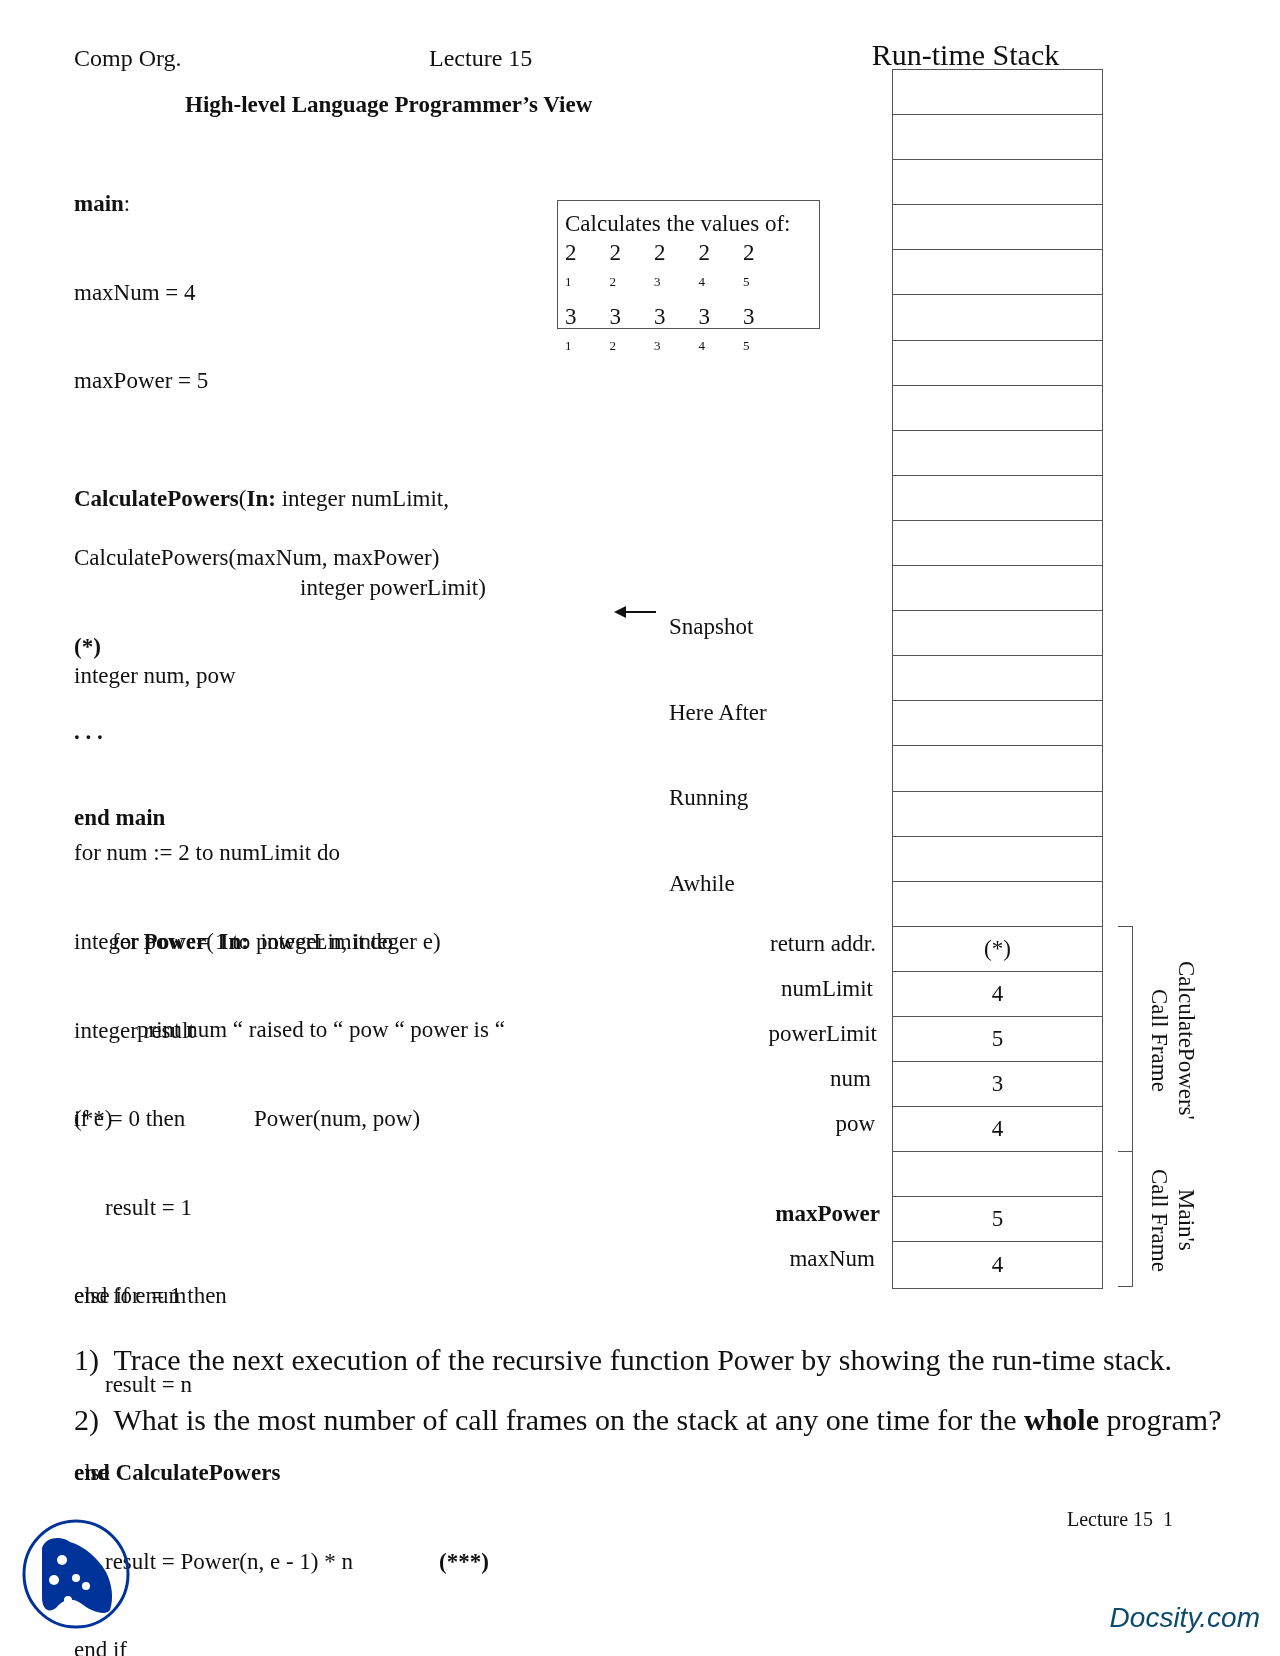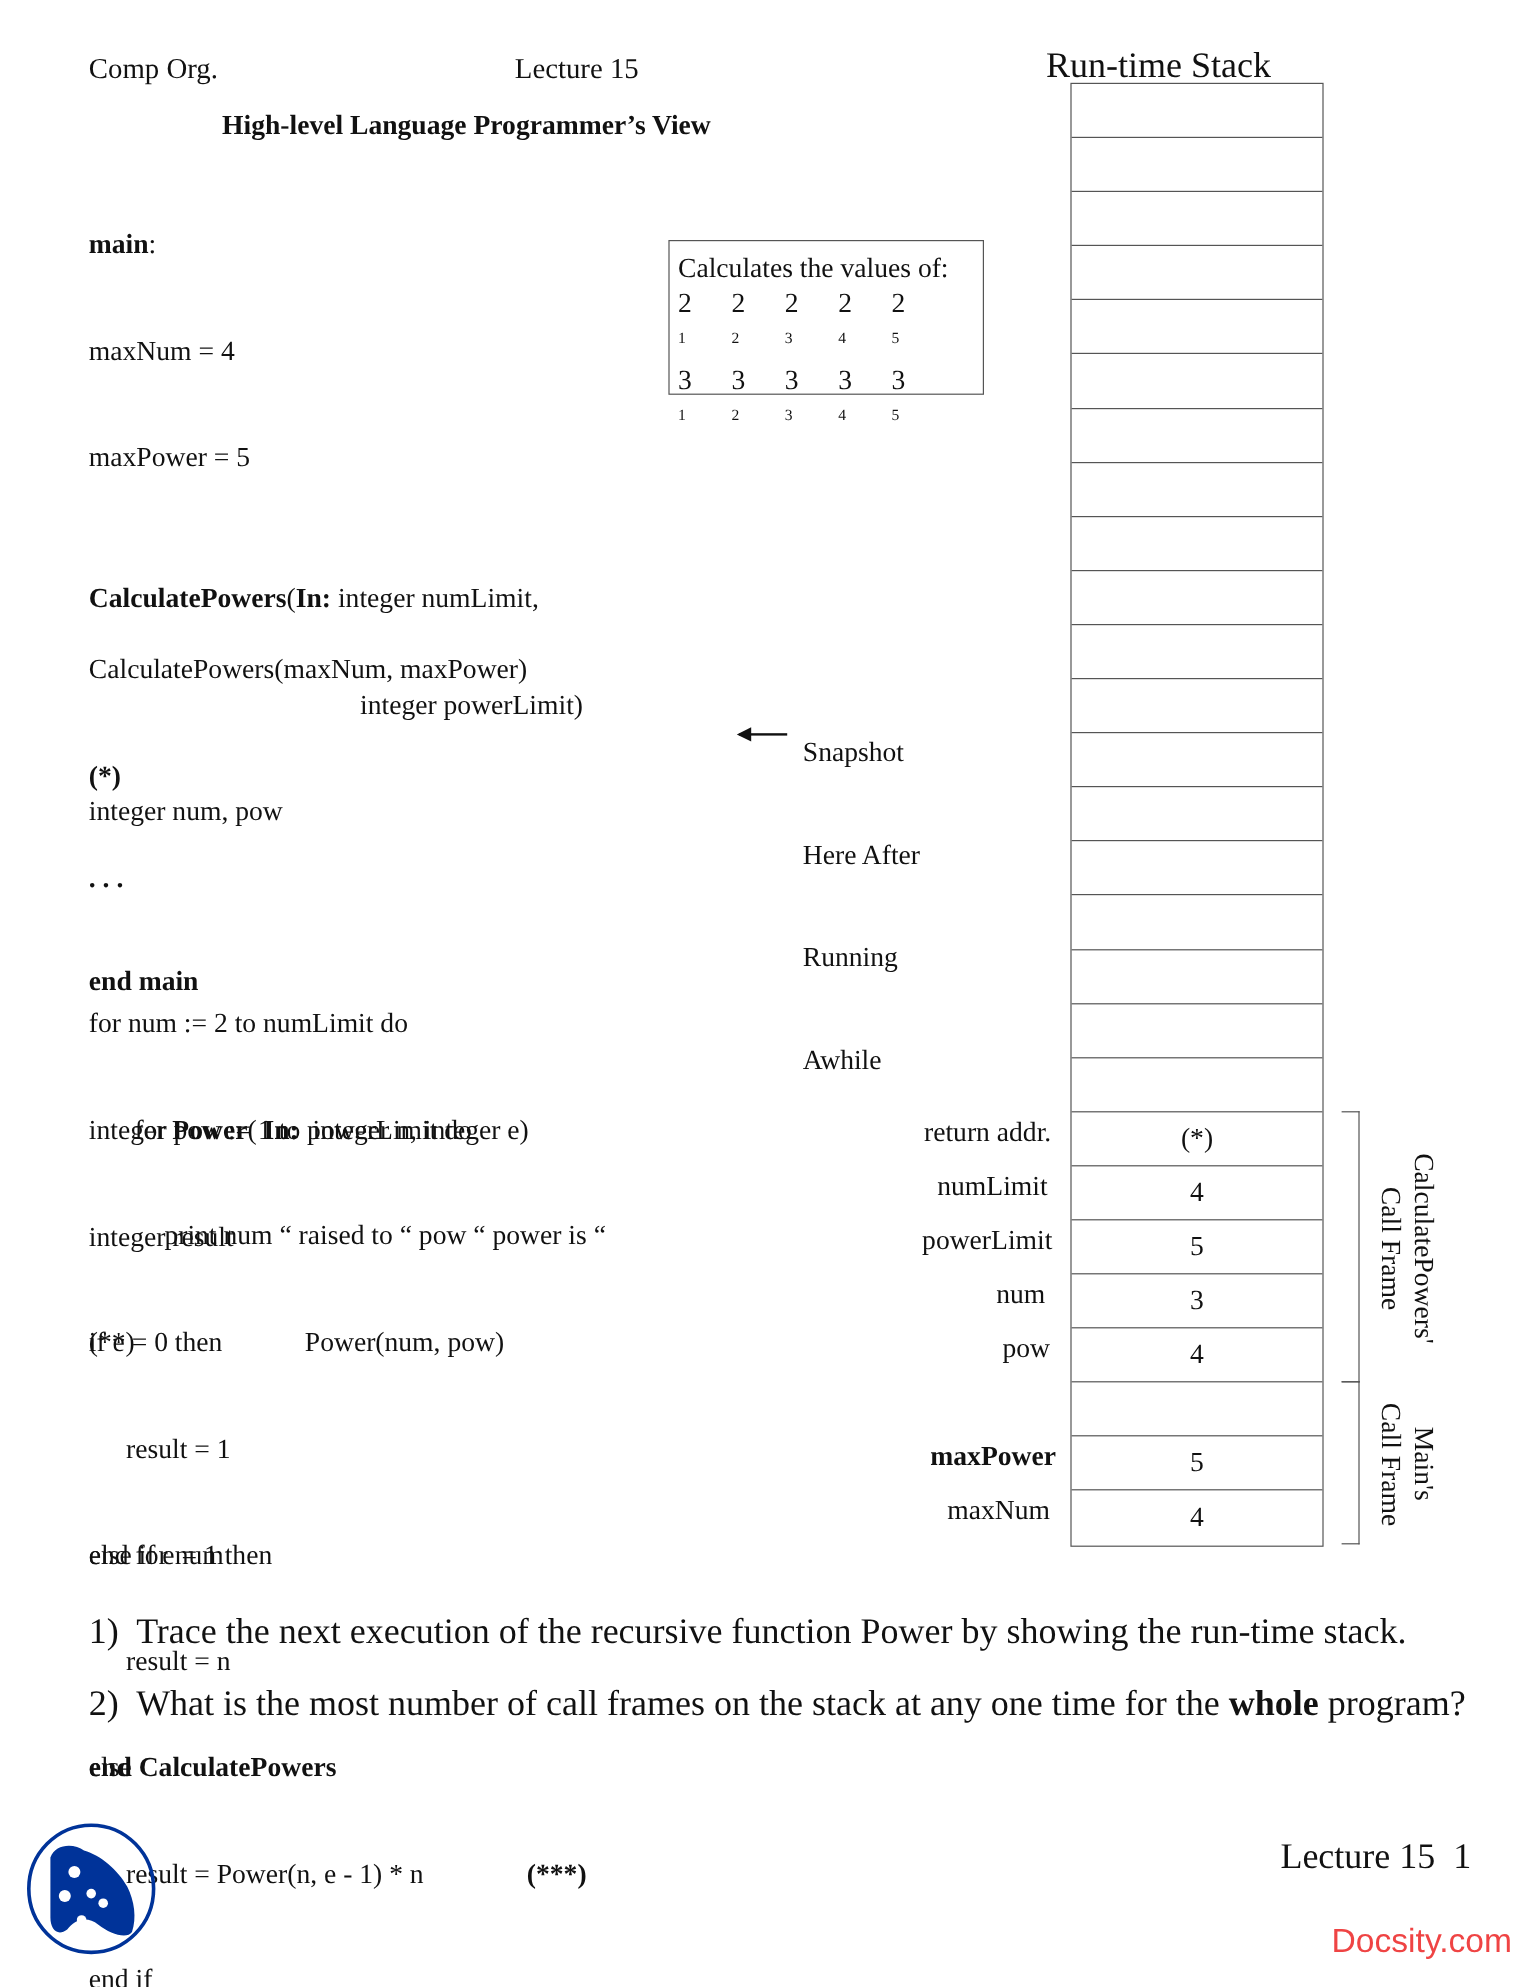--- a/index.html
+++ b/index.html
@@ -22,21 +22,21 @@
           display:flex; align-items:center; justify-content:center; font-size:23px; }
   .cell:last-child { border-bottom:none; }
   .slabel { position:absolute; right:405px; font-size:23px; text-align:right; }
   .bracket { position:absolute; border:1.5px solid #555; border-left:none; box-sizing:border-box; }
   .vlabel { position:absolute; writing-mode:vertical-rl; font-size:23px; text-align:center; line-height:27px; }
   .arrow { position:absolute; left:616px; top:611px; width:40px; height:2px; background:#111; }
   .arrow::before { content:""; position:absolute; left:-2px; top:-5px; border-right:12px solid #111;
                    border-top:6px solid transparent; border-bottom:6px solid transparent; }
   .question { font-size:30px; }
   .docsity { position:absolute; right:20px; top:1602px; font-family:"Liberation Sans", "DejaVu Sans", sans-serif;
-             font-size:28px; color:#ef4444; }
+             font-size:28px; color:#0c4a6e;font-style:italic; }
   .logo { position:absolute; left:20px; top:1518px; }
 </style>
 </head>
 <body>
 
 <div class="abs hdr" style="left:74px;top:45px;">Comp Org.</div>
 <div class="abs hdr" style="left:429px;top:45px;">Lecture 15</div>
 <div class="abs sub" style="left:185px;top:92px;">High-level Language Programmer’s View</div>
 
 <div class="abs code" style="left:74px;top:130px;">
@@ -151,21 +151,21 @@
   <div>Call Frame</div>
 </div>
 <div class="vlabel" style="left:1146px;top:1160px;height:120px;">
   <div>Main's</div>
   <div>Call Frame</div>
 </div>
 
 <div class="abs question" style="left:74px;top:1343px;">1)  Trace the next execution of the recursive function Power by showing the run-time stack.</div>
 <div class="abs question" style="left:74px;top:1403px;"><span>2)  What is the most number of call frames on the stack at any one time for the </span><span class="b">whole</span><span> program?</span></div>
 
-<div class="abs" style="left:1067px;top:1508px;font-size:30px;margin-top:23px;">Lecture 15  1</div>
+<div class="abs" style="left:1067px;top:1508px;font-size:20px;">Lecture 15  1</div>
 
 <div class="logo">
   <svg width="112" height="112" viewBox="0 0 112 112">
     <ellipse cx="56" cy="56" rx="52" ry="53" fill="none" stroke="#003399" stroke-width="3"></ellipse>
     <path d="M22 30 C26 18,42 18,50 24 C64 28,78 40,86 54 C92 66,94 80,90 92 C86 98,72 94,62 86 C52 78,42 82,36 90 C28 96,22 90,22 80 Z" fill="#003399"></path>
     <circle cx="42" cy="42" r="5" fill="#fff"></circle>
     <circle cx="34" cy="62" r="5" fill="#fff"></circle>
     <circle cx="56" cy="60" r="4" fill="#fff"></circle>
     <circle cx="66" cy="68" r="4" fill="#fff"></circle>
     <circle cx="48" cy="82" r="4" fill="#fff"></circle>

